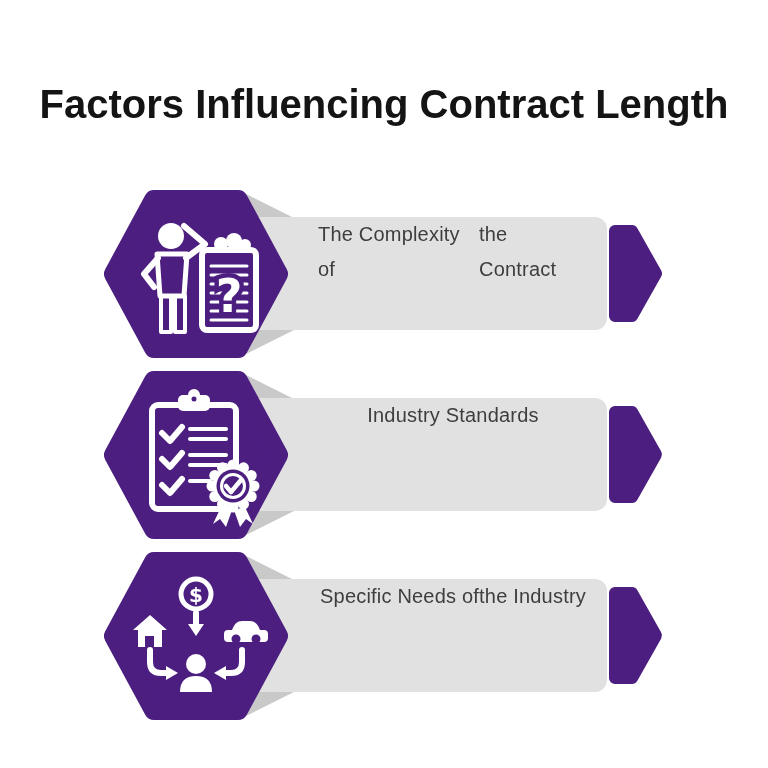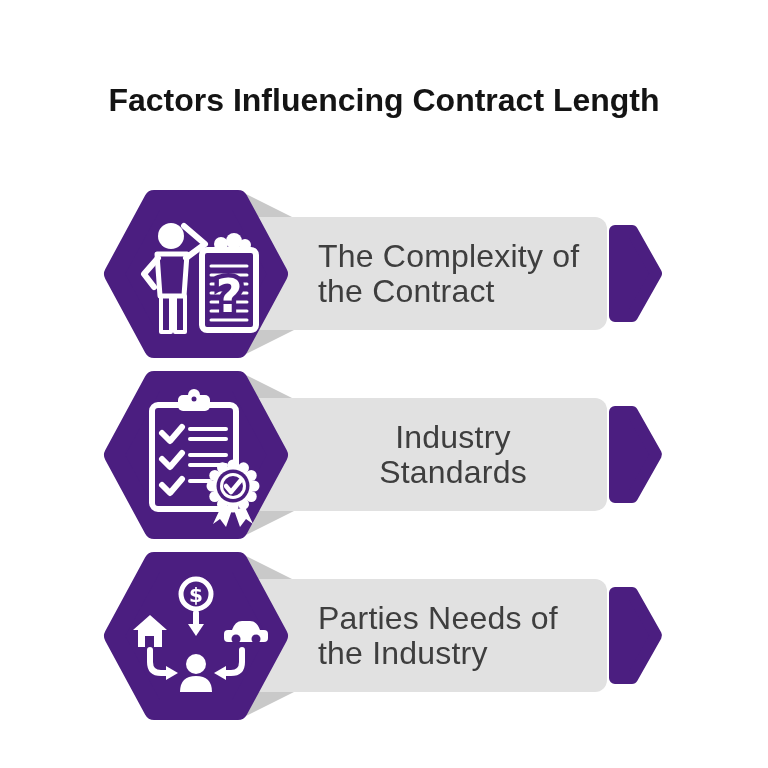--- a/index.html
+++ b/index.html
@@ -3,32 +3,32 @@
 <meta charset="utf-8">
 <style>
   html,body { margin:0; padding:0; background:#ffffff; }
   .canvas {
     position:relative; width:768px; height:768px;
     background:#ffffff; overflow:hidden;
     font-family:"Liberation Sans", sans-serif;
   }
   .title {
     position:absolute; left:0; top:82px; width:768px;
-    text-align:center; font-size:32px; font-weight:700;
+    text-align:center; font-size:40px; font-weight:700;
     letter-spacing:0px; color:#141414;
   }
   .row { position:absolute; left:0; width:768px; height:172px; }
   .row-1 { top:188px; }
   .row-2 { top:369px;text-align:center; }
   .row-3 { top:550px; }
   .row svg.rowart { position:absolute; left:0; top:0; }
   .bar-text {
     position:absolute; left:318px; top:29px; width:270px; height:113px;
-    display:flex; flex-direction:column; justify-content:center;
-    color:#3E3E3E; font-size:32px; line-height:35px; font-weight:400;
+    display:flex; flex-direction:row; justify-content:center;
+    color:#3E3E3E; font-size:20px; line-height:35px; font-weight:400;
     letter-spacing:0.2px;
   }
   .wedge { fill:#C9C9C9; }
   .bar   { fill:#E1E1E1; }
   .hex, .arrow { fill:#4B1E80; stroke:#4B1E80; }
   .hex   { stroke-width:20; stroke-linejoin:round; }
   .arrow { stroke-width:12; stroke-linejoin:round; }
   .wstroke { stroke:#ffffff; fill:none; stroke-linecap:round; stroke-linejoin:round; }
   .wfill { fill:#ffffff; }
   .pfill { fill:#4B1E80; }
@@ -149,18 +149,18 @@
         <circle class="pfill" cx="256" cy="89" r="4.5"></circle>
         <circle class="wfill" cx="196" cy="114" r="10"></circle>
         <path class="wfill" d="M180,142 q0,-16 16,-16 q16,0 16,16 z"></path>
         <path class="wstroke" stroke-width="6" d="M150,100 v12 q0,11 11,11 h5"></path>
         <polygon class="wfill" points="166,116 166,130 178,123"></polygon>
         <path class="wstroke" stroke-width="6" d="M242,100 v12 q0,11 -11,11 h-5"></path>
         <polygon class="wfill" points="226,116 226,130 214,123"></polygon>
       </g>
     </svg>
     <div class="bar-text">
-      <div>Parties Needs of</div>
+      <div>Specific Needs of</div>
       <div>the Industry</div>
     </div>
   </div>
 
 </div>
 
 </body></html>

